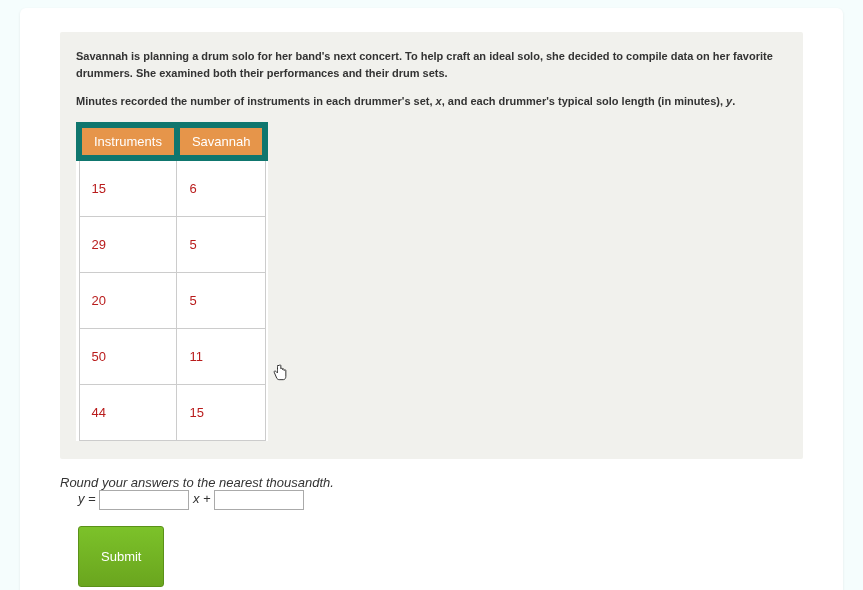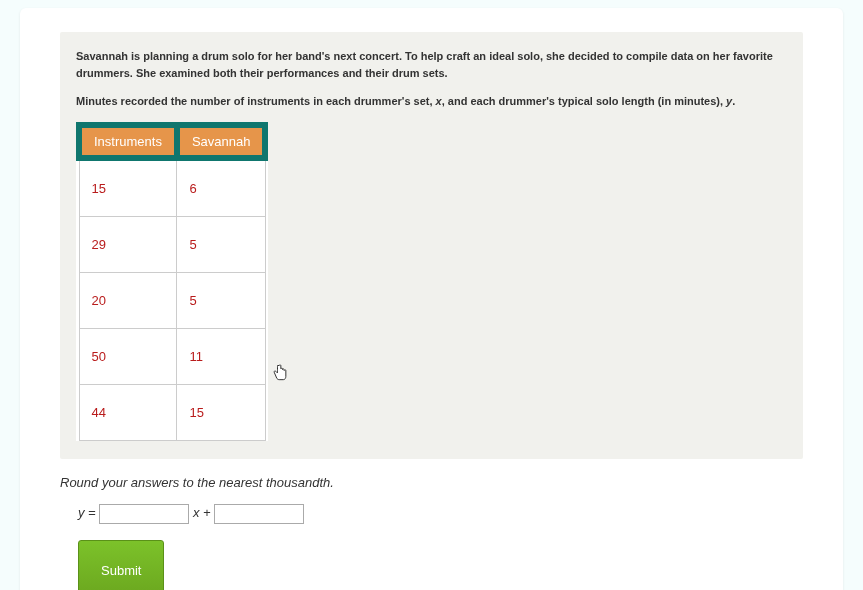--- a/index.html
+++ b/index.html
@@ -57,21 +57,21 @@
     color: #b91c1c;
     padding: 20px 12px;
     border: 1px solid #ccc;
     text-align: left;
     min-width: 80px;
   }
   .round-note {
     font-size: 13px;
     font-style: italic;
     color: #333;
-    margin-bottom: 14px;
+    margin-bottom: 0;
   }
   .equation {
     font-size: 13px;
     color: #333;
     font-style: italic;
     margin-left: 18px;
     margin-bottom: 16px;
   }
   .equation input {
     width: 90px;

